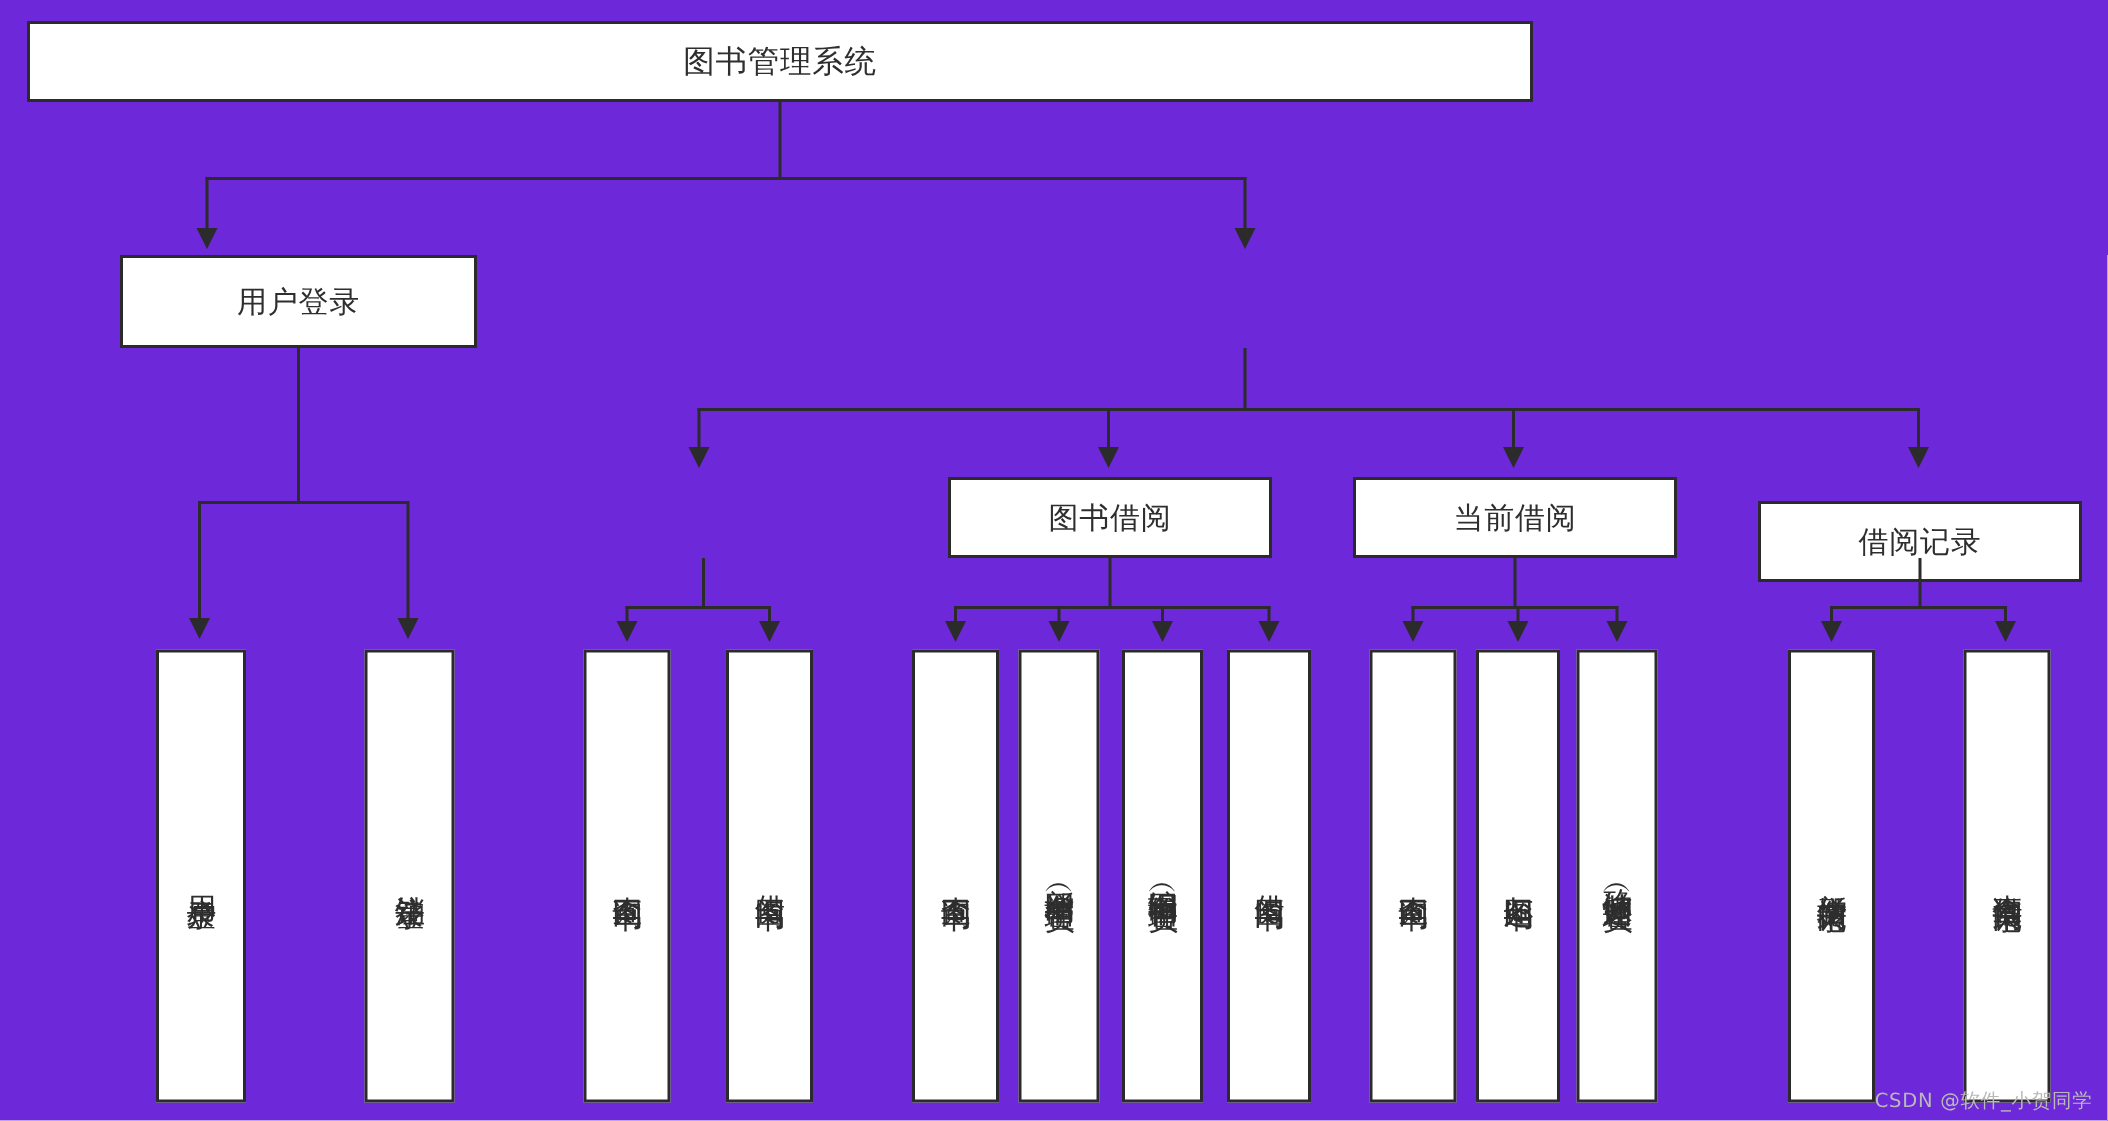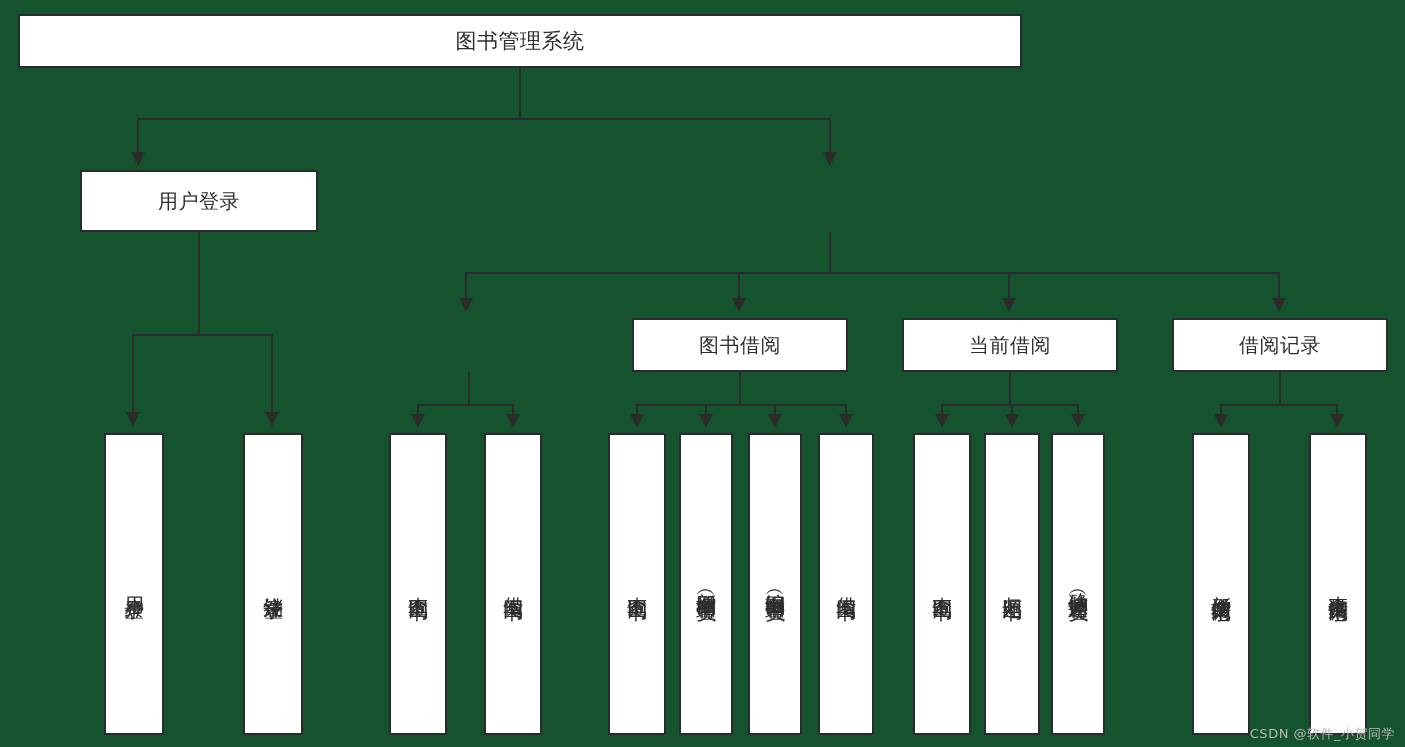--- a/index.html
+++ b/index.html
@@ -7,21 +7,21 @@
     padding: 0;
     background: #ffffff;
   }
   body {
     font-family: "DejaVu Sans", "Liberation Sans", sans-serif;
   }
   #canvas {
     position: relative;
     width: 1405px;
     height: 747px;
-    background: #14532d;
+    background: #6d28d9;
     overflow: hidden;
   }
   .node {
     position: absolute;
     box-sizing: border-box;
     border: 2px solid #2b2b2b;
     background: #ffffff;
     display: flex;
     align-items: center;
     justify-content: center;
@@ -110,21 +110,21 @@
   <div class="arrow" style="left:1002px; top:298px;"></div>
   <div class="edge v" style="left:1278px; top:272px; height:28px;"></div>
   <div class="arrow" style="left:1272px; top:298px;"></div>
 
   <div class="node" style="left:902px; top:318px; width:216px; height:54px;">
     <span>当前借阅</span>
   </div>
   <div class="node" style="left:632px; top:318px; width:216px; height:54px;">
     <span>图书借阅</span>
   </div>
-  <div class="node" style="left:1172px; top:318px; width:216px; height:54px;">
+  <div class="node" style="left:1172px; top:334px; width:216px; height:54px;">
     <span>借阅记录</span>
   </div>
 
   <div class="edge v" style="left:468px; top:372px; height:34px;"></div>
   <div class="edge h" style="left:417px; top:404px; width:97px;"></div>
   <div class="edge v" style="left:417px; top:404px; height:12px;"></div>
   <div class="arrow" style="left:411px; top:414px;"></div>
   <div class="edge v" style="left:512px; top:404px; height:12px;"></div>
   <div class="arrow" style="left:506px; top:414px;"></div>
 

